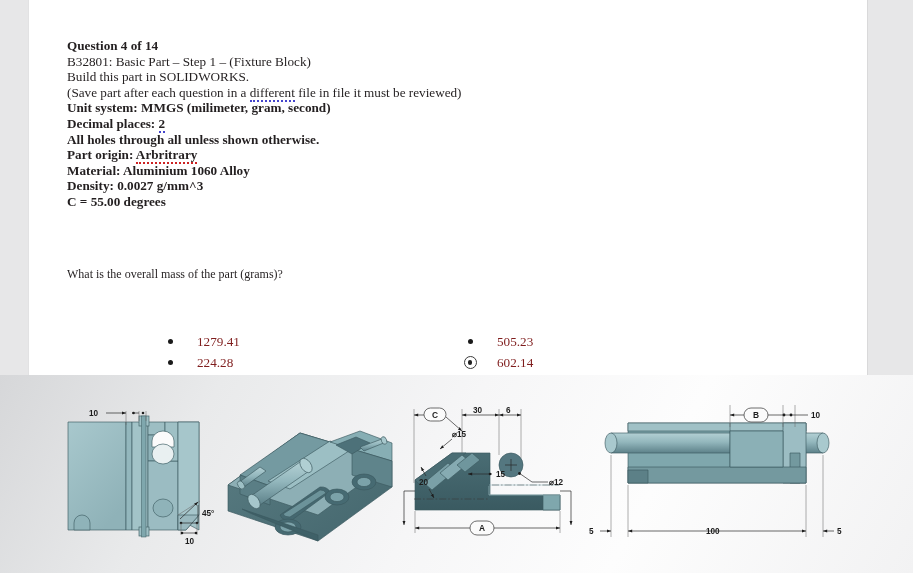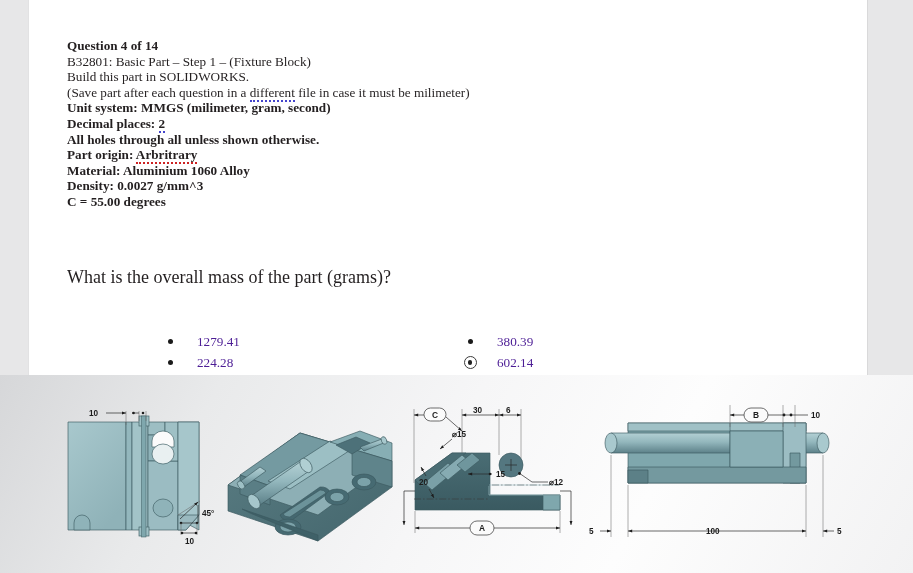--- a/index.html
+++ b/index.html
@@ -42,21 +42,21 @@
     padding-bottom: 0px;
   }
   .spellblue {
     border-bottom: 2px dotted #4444cc;
     padding-bottom: 0px;
   }
 
   #qprompt {
     position: absolute;
     left: 38px; top: 267px;
-    font-size: 18px;
+    font-size: 12px;
     color: #231f20;
     font-family: "Liberation Serif", serif;
   }
   #qhint {
     position: absolute;
     left: 38px; top: 300px;
     font-size: 13.2px;
     color: #231f20;
     font-family: "Liberation Serif", serif;
   }
@@ -99,21 +99,21 @@
   }
   .radio-sel i {
     width: 4.5px; height: 4.5px;
     border-radius: 50%;
     background: #222;
     display: block;
   }
   .ans-label {
     margin-left: 16px;
     font-size: 13.2px;
-    color: #4c1d95;
+    color: #7f1d1d;
     font-family: "Liberation Serif", serif;
   }
 
   
   #figure {
     position: absolute;
     left: 0; top: 375px;
     width: 913px; height: 198px;
     background: linear-gradient(118deg, #d6d7d9 0%, #e9eaeb 22%, #f6f6f7 48%, #fdfdfd 70%, #f2f2f3 100%);
     overflow: hidden;
@@ -141,21 +141,21 @@
 </head>
 <body>
 
 <div id="page">
   <div id="sheet">
 
     <div id="qblock">
       <div class="ln b">Question 4 of 14</div>
       <div class="ln">B32801: Basic Part – Step 1 – (Fixture Block)</div>
       <div class="ln">Build this part in SOLIDWORKS.</div>
-      <div class="ln"><span>(Save part after each question in a </span><span class="spellblue">different</span><span> file in case it must be milimeter)</span></div>
+      <div class="ln"><span>(Save part after each question in a </span><span class="spellblue">different</span><span> file in file it must be reviewed)</span></div>
       <div class="ln b">Unit system: MMGS (milimeter, gram, second)</div>
       <div class="ln b"><span>Decimal places: </span><span class="spellblue">2</span></div>
       <div class="ln b">All holes through all unless shown otherwise.</div>
       <div class="ln b"><span>Part origin: </span><span class="spellred">Arbritrary</span></div>
       <div class="ln b">Material: Aluminium 1060 Alloy</div>
       <div class="ln b">Density: 0.0027 g/mm^3</div>
       <div class="ln b">C = 55.00 degrees</div>
     </div>
 
     <div id="qprompt">What is the overall mass of the part (grams)?</div>
@@ -174,21 +174,21 @@
               <i class="bullet"></i>
             </span>
           <span class="ans-label">224.28</span>
         </div>
       </div>
       <div class="ans-col">
         <div class="ans-row">
           <span class="mark">
               <i class="bullet"></i>
             </span>
-          <span class="ans-label">380.39</span>
+          <span class="ans-label">505.23</span>
         </div>
         <div class="ans-row">
           <span class="mark">
               <span class="radio-sel">
                 <i></i>
               </span>
             </span>
           <span class="ans-label">602.14</span>
         </div>
       </div>

